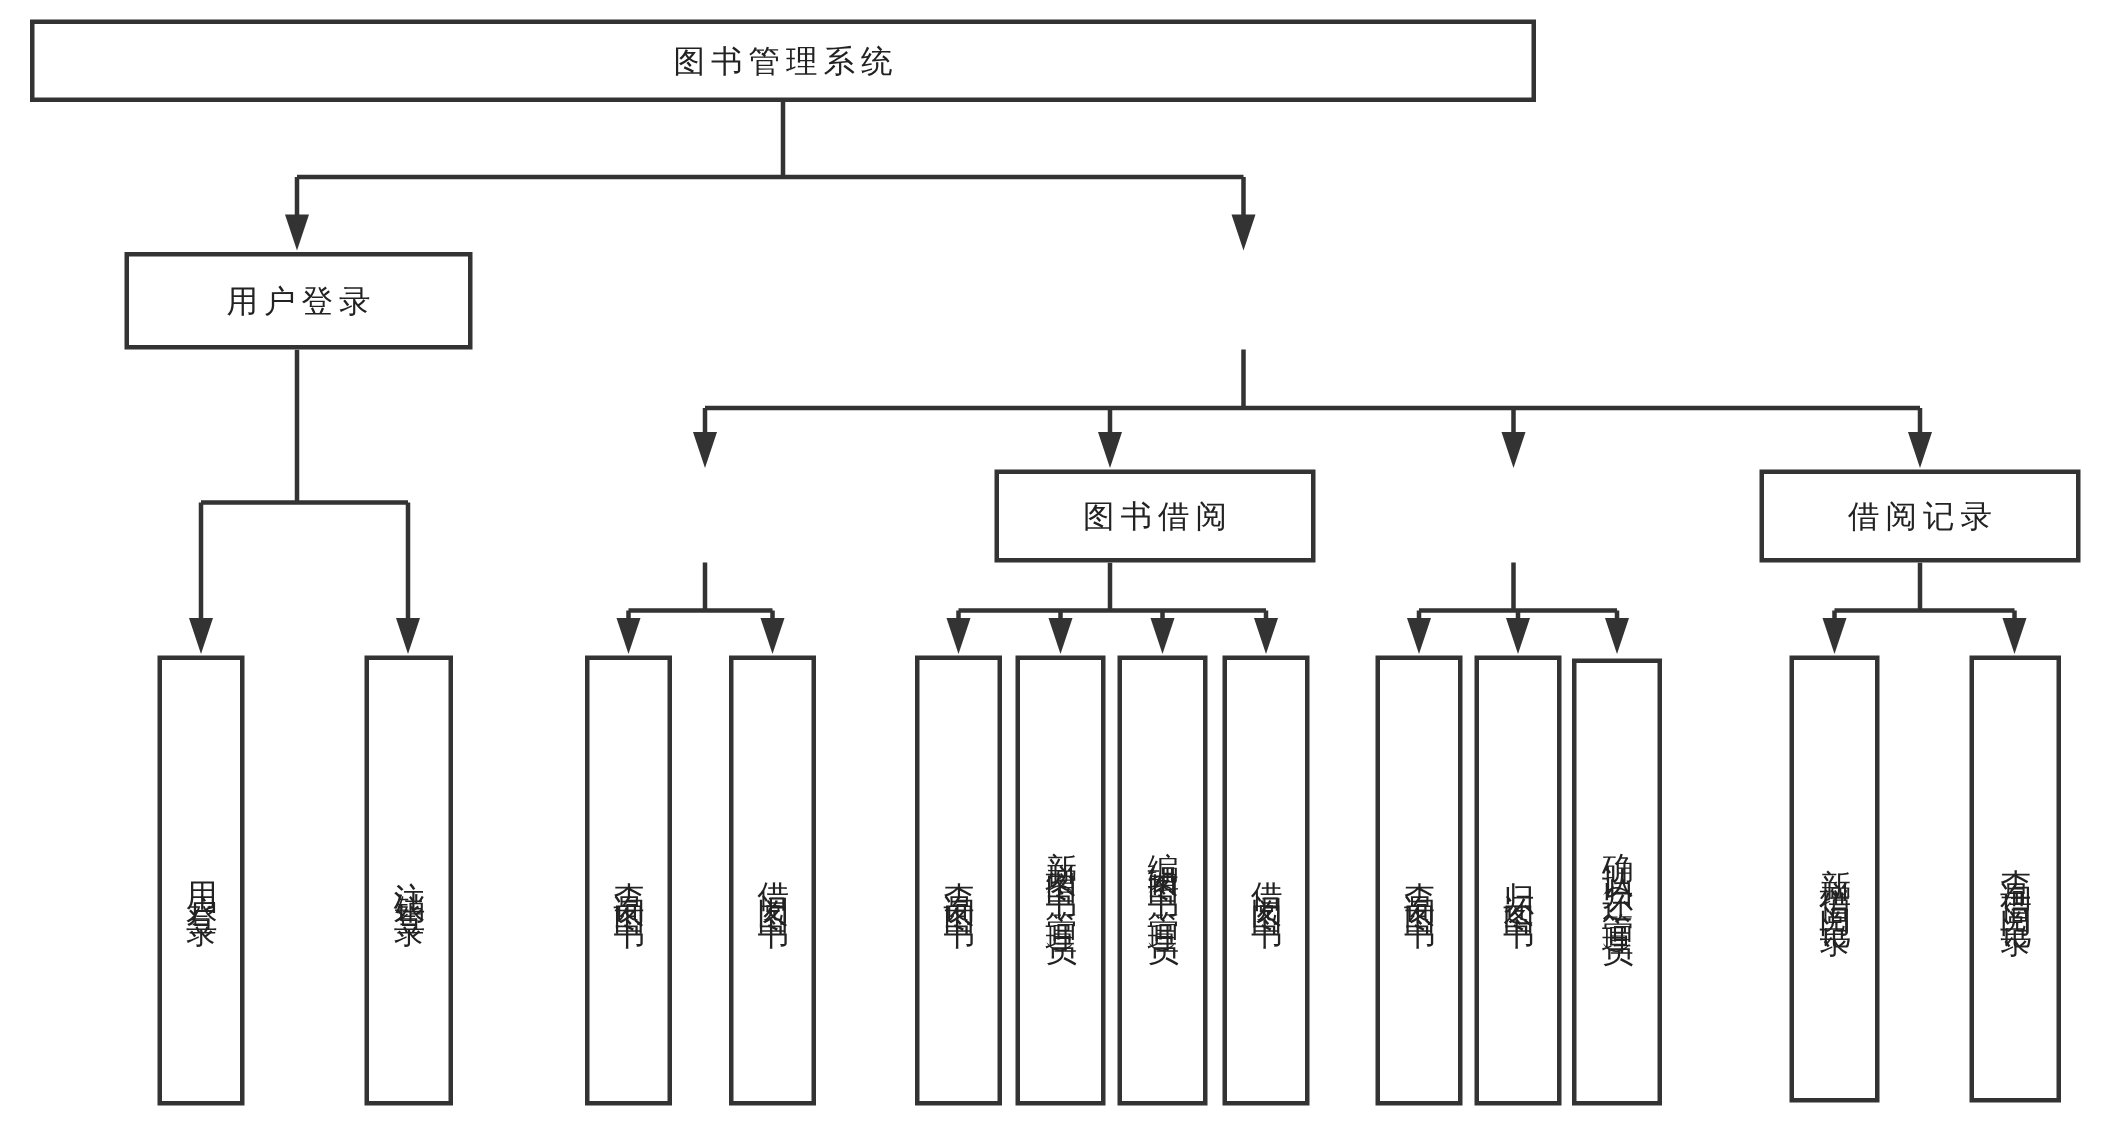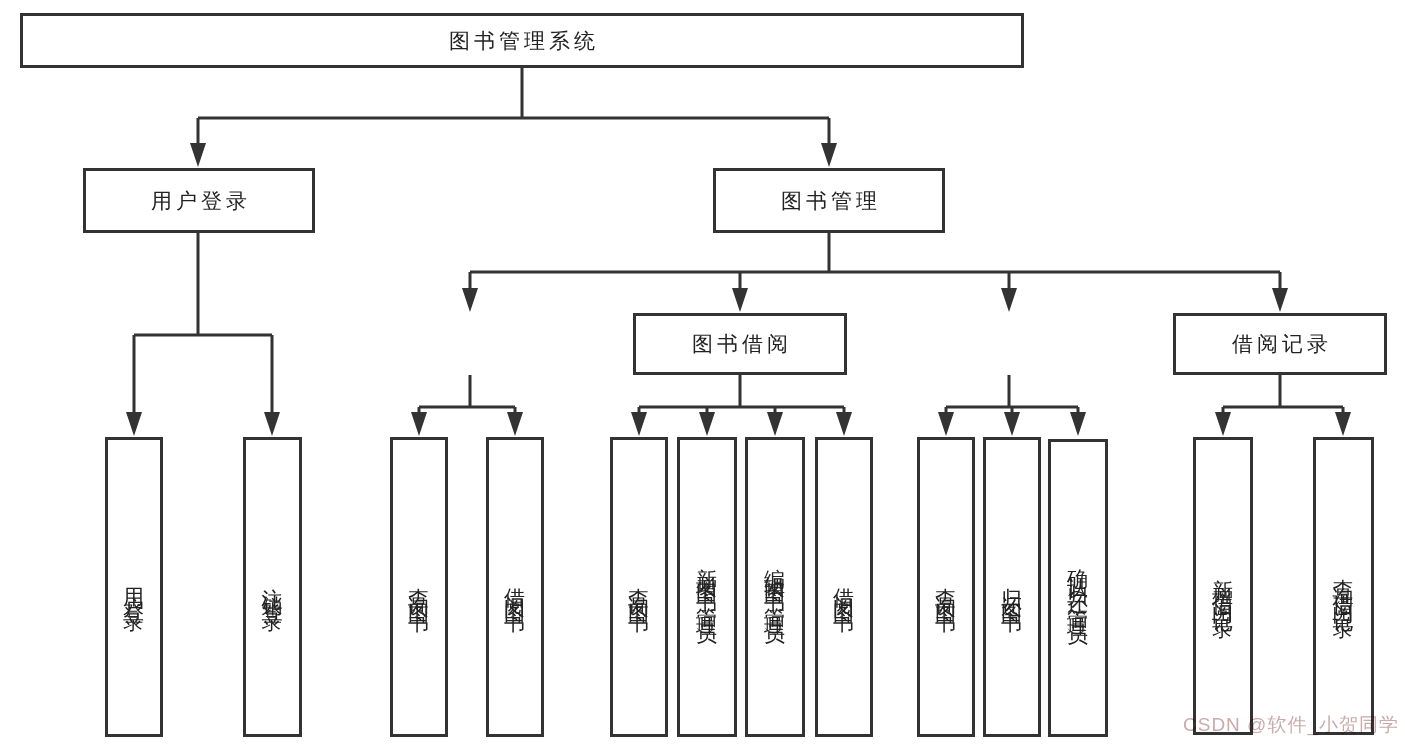--- a/index.html
+++ b/index.html
@@ -68,25 +68,22 @@
     </g>
   </svg>
 
   <div class="box h" style="left:20px;top:13px;width:1004px;height:55px">
     <span class="lbl">图书管理系统</span>
   </div>
 
   <div class="box h" style="left:83px;top:168px;width:232px;height:65px">
     <span class="lbl">用户登录</span>
   </div>
-  <div class="box h" style="left:713px;top:168px;width:232px;height:65px">
-    <span class="lbl">图书管理</span>
-  </div>
 
-  <div class="box h" style="left:633px;top:313px;width:214px;height:62px">
+  <div class="box h" style="left:663px;top:313px;width:214px;height:62px">
     <span class="lbl">图书借阅</span>
   </div>
   <div class="box h" style="left:1173px;top:313px;width:214px;height:62px">
     <span class="lbl">借阅记录</span>
   </div>
 
   <div class="box v" style="left:105px;top:437px;width:58px;height:300px">
     <span class="lbl">用户登录</span>
   </div>
   <div class="box v" style="left:243px;top:437px;width:59px;height:300px">
@@ -123,15 +120,14 @@
     <span class="lbl">确认归还（管理员）</span>
   </div>
 
   <div class="box v" style="left:1193px;top:437px;width:60px;height:298px">
     <span class="lbl">新增借阅记录</span>
   </div>
   <div class="box v" style="left:1313px;top:437px;width:61px;height:298px">
     <span class="lbl">查询借阅记录</span>
   </div>
 
-  <div class="wm" style="color: rgb(201, 171, 171);">CSDN @软件_小贺同学</div>
 
 </div>
 
 </body></html>

